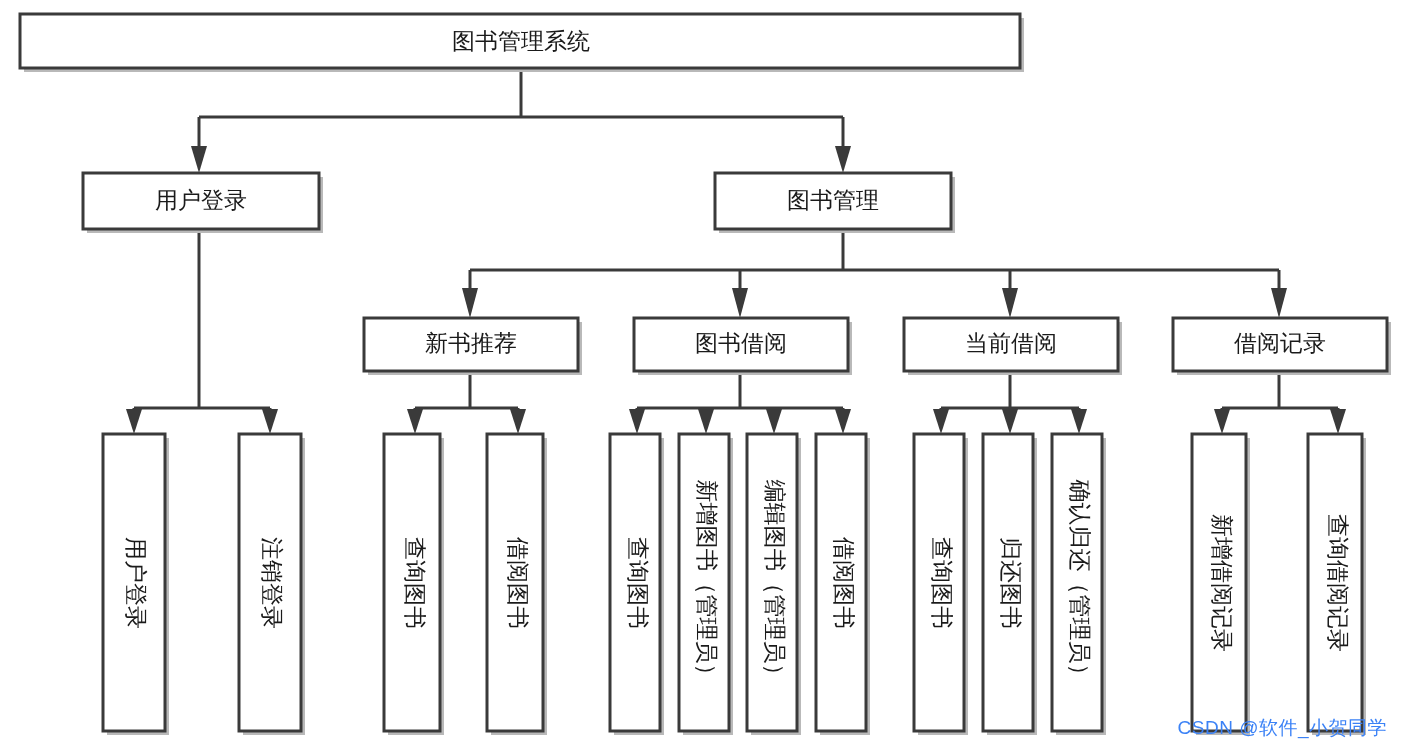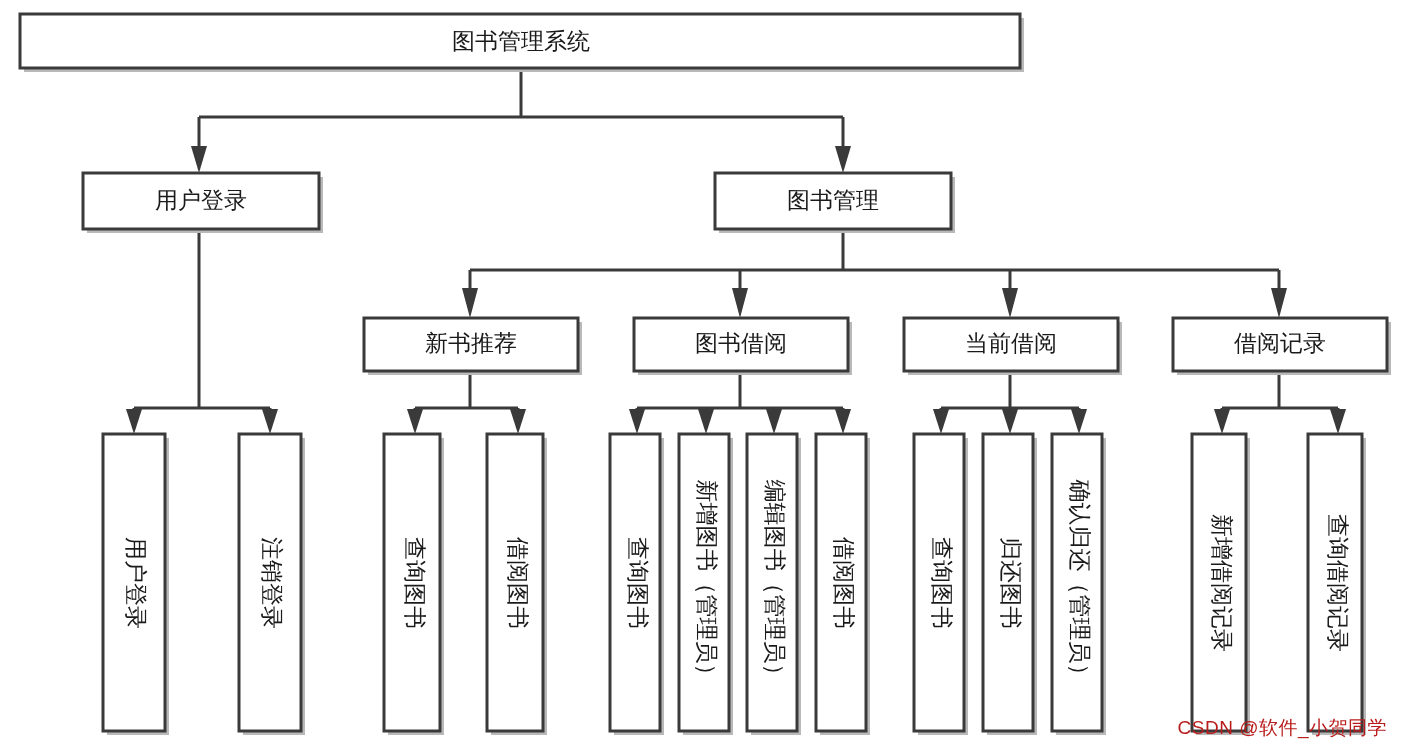--- a/index.html
+++ b/index.html
@@ -59,21 +59,21 @@
     font-size: 23px;
     text-anchor: middle;
     dominant-baseline: middle;
   }
   .watermark {
     position: absolute;
     right: 10px;
     bottom: 6px;
     font-family: "Liberation Sans", "DejaVu Sans", sans-serif;
     font-size: 19px;
-    color: #b91c1c;
+    color: #3b82f6;
     letter-spacing: 0.5px;
     white-space: nowrap;
     pointer-events: none;
   }
 </style>
 </head>
 <body>
 
 <div id="diagram-root">
 

